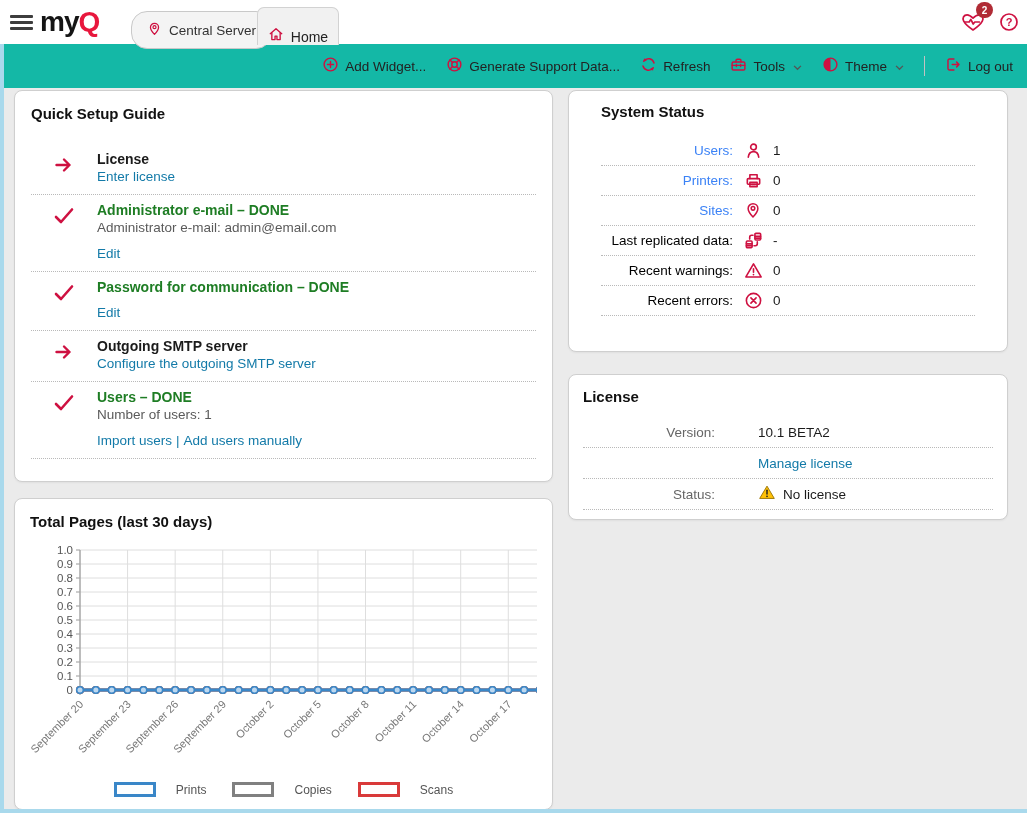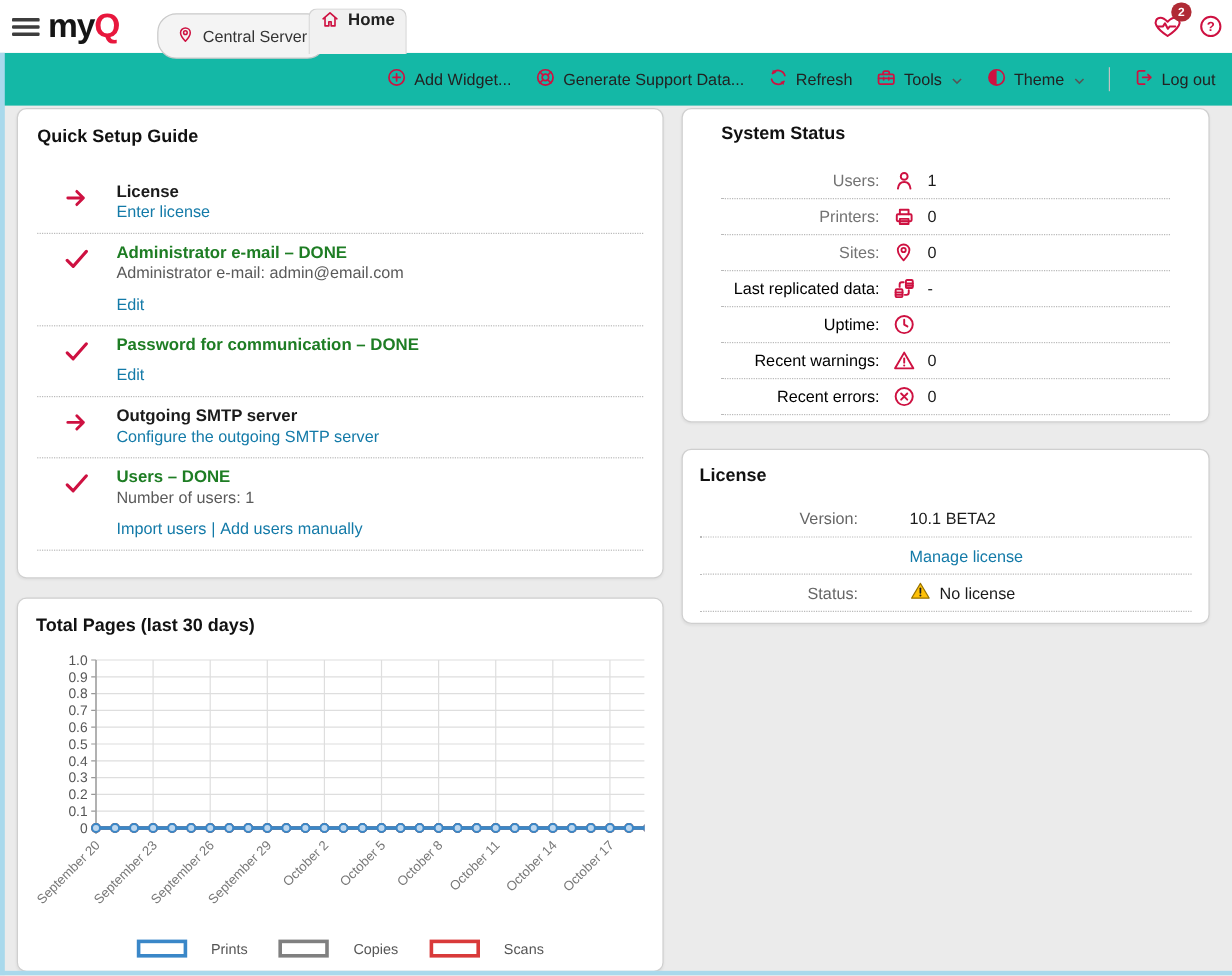--- a/index.html
+++ b/index.html
@@ -9,23 +9,23 @@
   
   .topbar{position:absolute;left:0;top:0;width:1027px;height:44px;background:#ffffff;z-index:3;}
   .hamburger{position:absolute;left:10px;top:15px;width:23px;height:15px;cursor:pointer;}
   .hamburger span{display:block;height:3px;background:#3d3d3d;margin-bottom:3px;border-radius:1px;}
   .logo{position:absolute;left:40px;top:4px;font-size:28px;font-weight:800;letter-spacing:-1px;line-height:36px;}
   .logo-my{color:#151515;}
   .logo-q{color:#e8173d;}
   .server-pill{position:absolute;left:131px;top:11px;height:38px;display:flex;align-items:center;gap:7px;
     background:#f4f4f4;border:1px solid #c9c9c9;border-radius:16px;padding:0 15px;font-size:13.5px;color:#333;
     font-family:inherit;cursor:pointer;}
-  .tab{position:absolute;left:257px;top:7px;width:80px;height:37px;display:flex;align-items:flex-start;justify-content:center;
+  .tab{position:absolute;left:257px;top:7px;width:80px;height:37px;display:flex;align-items:flex-end;justify-content:center;
     gap:7px;background:#f1f1f1;border:1px solid #d2d2d2;border-bottom:none;border-radius:7px 7px 0 0;
-    font-size:14px;color:#222;cursor:pointer;font-weight:bold;}
+    font-size:14px;color:#222;cursor:pointer;}
   .topbar-right{position:absolute;right:8px;top:0;height:44px;display:flex;align-items:center;gap:14px;}
   .health{position:relative;cursor:pointer;width:24px;height:24px;}
   .badge{position:absolute;top:-8px;right:-8px;min-width:11px;height:16px;padding:0 3px;background:#b02b35;color:#fff;
     font-size:10px;font-weight:bold;border-radius:9px;display:flex;align-items:center;justify-content:center;}
   .helpbtn{cursor:pointer;width:20px;height:20px;}
 
   
   .toolbar{position:absolute;left:0;top:44px;width:1027px;height:44px;background:#14b8a6;display:flex;align-items:center;
     justify-content:flex-end;gap:20px;padding-right:14px;box-sizing:border-box;z-index:2;}
   .tb{display:flex;align-items:center;gap:6px;background:none;border:none;font-family:inherit;font-size:13.5px;
@@ -55,21 +55,21 @@
   .qsg-title.done{color:#1e7d24;}
   .qsg-sub{color:#5a5a5a;}
   .qsg-links{margin-top:8px;}
   a.lnk{color:#137aa8;text-decoration:none;cursor:pointer;}
   .lnk-sep{color:#137aa8;margin:0 4px;}
 
   
   .srow-list{margin-top:16px;}
   .srow{display:flex;align-items:center;height:29px;border-bottom:1px dotted #b9b9b9;font-size:13.5px;}
   .srow-label{width:132px;flex:0 0 132px;text-align:right;color:#000000;}
-  .srow-label.linkish{color:#737373;cursor:pointer;}
+  .srow-label.linkish{color:#3b82f6;cursor:pointer;}
   .srow-ico{width:22px;flex:0 0 22px;margin-left:9px;display:flex;justify-content:center;}
   .srow-val{margin-left:9px;color:#1b1b1b;}
   .lic-list{margin-top:12px;}
   .lic-row{display:flex;align-items:center;height:30px;border-bottom:1px dotted #b9b9b9;font-size:13.5px;}
   .lic-label{width:132px;flex:0 0 132px;text-align:right;color:#666;}
   .lic-val{margin-left:43px;color:#1b1b1b;display:flex;align-items:center;gap:7px;}
 
   
   .chart-wrap{margin-top:8px;}
   svg text{font-family:"Liberation Sans",sans-serif;}
@@ -317,30 +317,20 @@
               <rect class="ric" x="2.5" y="10.5" width="6" height="7" rx="1"></rect>
               <path class="ric" d="M2.5 13.5h6M2.5 15.5h6"></path>
               <rect class="ric" x="11.5" y="2.5" width="6" height="7" rx="1"></rect>
               <path class="ric" d="M11.5 5.5h6M11.5 7.5h6"></path>
               <path class="ric" d="M9.5 4.5H8a2 2 0 0 0-2 2v2M10.5 15.5H12a2 2 0 0 0 2-2v-2"></path>
             </svg>
         </span>
         <span class="srow-val">-</span>
       </div>
 
-      <div class="srow">
-        <span class="srow-label">Uptime:</span>
-        <span class="srow-ico">
-          <svg width="19" height="19" viewBox="0 0 20 20">
-              <circle class="ric" cx="10" cy="10" r="7.5"></circle>
-              <path class="ric" d="M10 5.8V10l2.8 1.6"></path>
-            </svg>
-        </span>
-        <span class="srow-val"></span>
-      </div>
 
       <div class="srow">
         <span class="srow-label">Recent warnings:</span>
         <span class="srow-ico">
           <svg width="19" height="19" viewBox="0 0 20 20">
               <path class="ric" d="M10 3 18 16.8H2z"></path>
               <path class="ric" d="M10 8.2v3.6"></path>
               <circle fill="#ce1141" stroke="none" cx="10" cy="14.3" r="0.9"></circle>
             </svg>
         </span>

